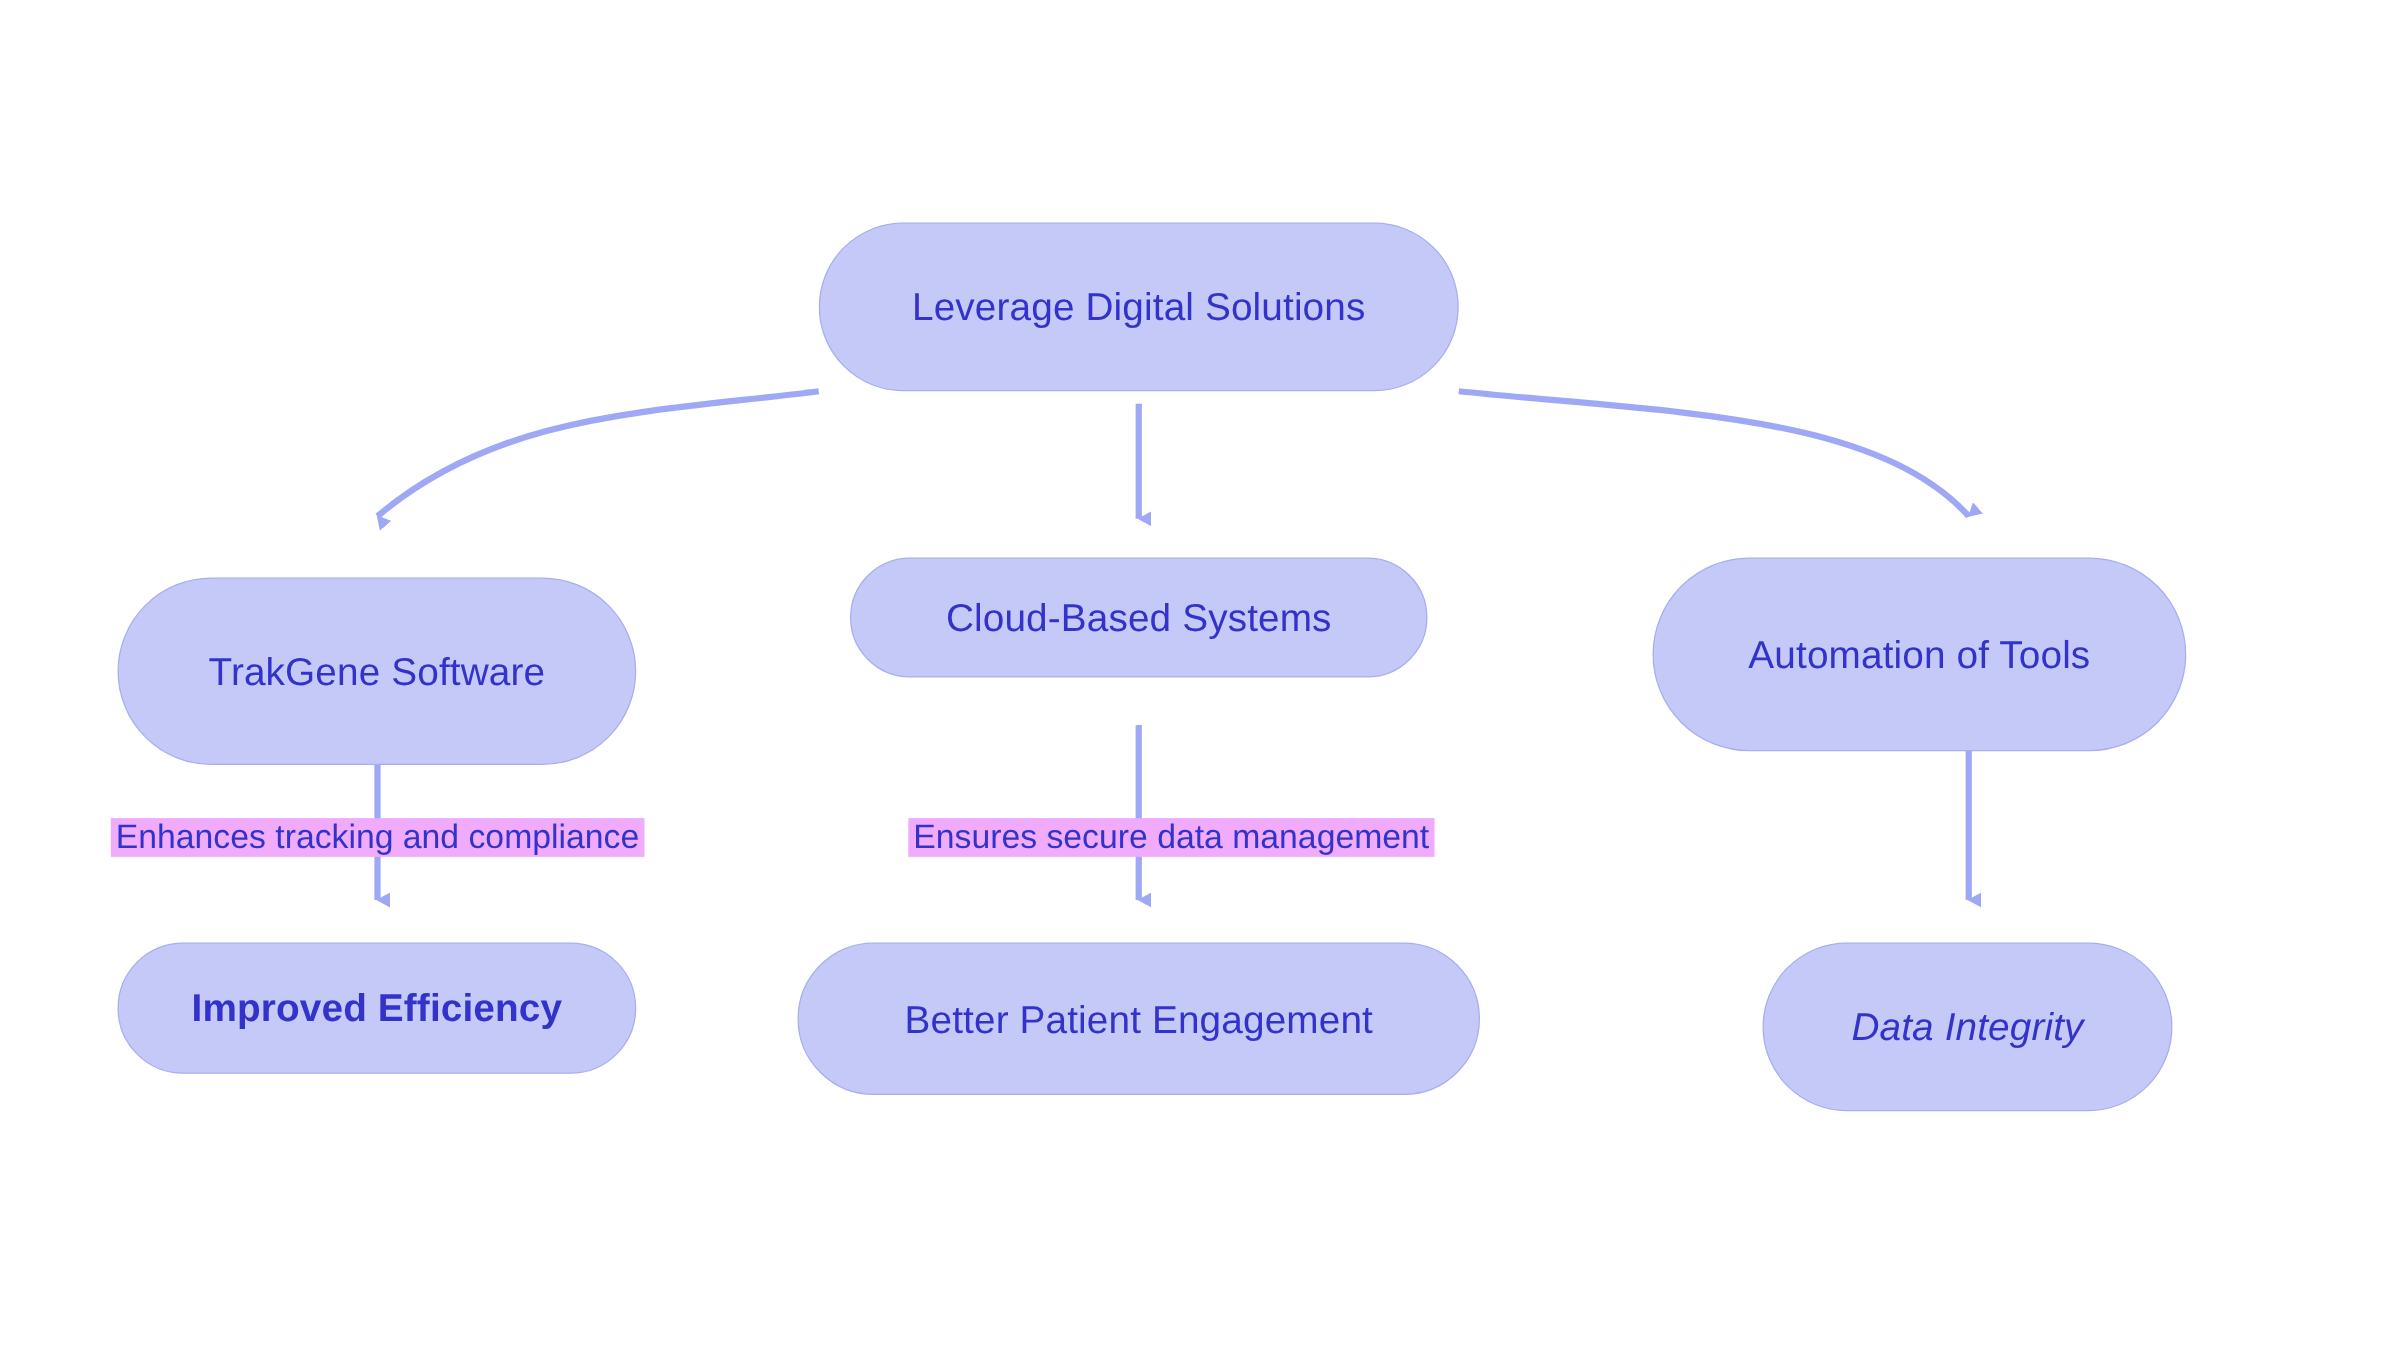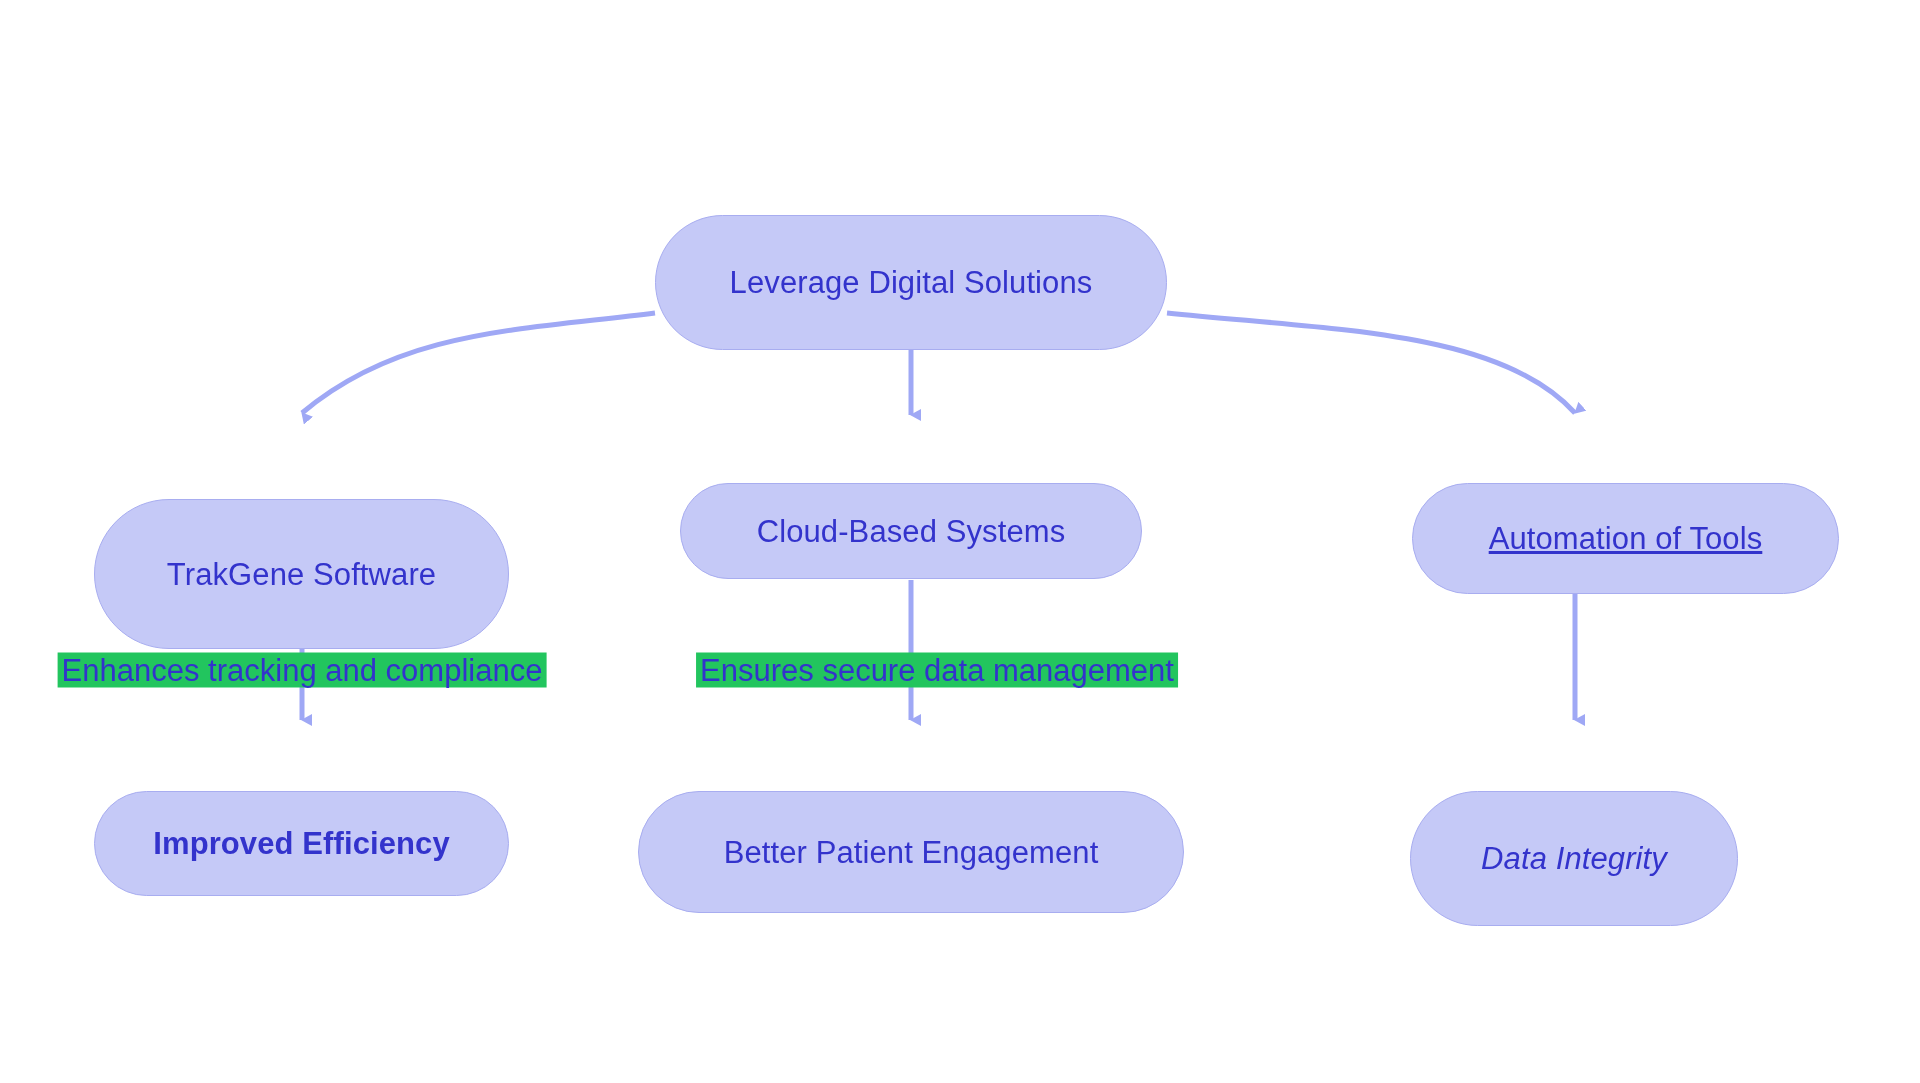--- a/index.html
+++ b/index.html
@@ -32,33 +32,32 @@
     border: 1.6px solid #a8adf0;
     border-radius: 999px;
     display: flex;
     align-items: center;
     justify-content: center;
     color: #3333cc;
     font-size: 31px;
     font-weight: 400;
     letter-spacing: 0.1px;
     white-space: nowrap;
-    margin-top: 37px;
   }
   .node-label {
     color: #3333cc;
     line-height: 1;
   }
   .edge-label {
     position: absolute;
     color: #3333cc;
-    font-size: 31px;
+    font-size: 27px;
     white-space: nowrap;
     line-height: 1;
-    background: #22c55e;
+    background: #f0abfc;
     padding: 2px 4px;
     transform: translate(-50%, -50%);
   }
 </style>
 </head>
 <body>
 
 <div id="canvas">
 
   <svg id="edges" viewBox="0 0 1920 1083" xmlns="http://www.w3.org/2000/svg">
@@ -86,21 +85,21 @@
   </div>
 
   <div class="node" style="left:94px; top:462px; width:415px; height:150px;">
     <span class="node-label">TrakGene Software</span>
   </div>
 
   <div class="node" style="left:680px; top:446px; width:462px; height:96px;">
     <span class="node-label">Cloud-Based Systems</span>
   </div>
 
-  <div class="node" style="left:1412px; top:446px; width:427px; height:111px;text-decoration:underline;">
+  <div class="node" style="left:1322px; top:446px; width:427px; height:155px;">
     <span class="node-label">Automation of Tools</span>
   </div>
 
   <div class="node" style="left:94px; top:754px; width:415px; height:105px;font-weight:bold;">
     <span class="node-label">Improved Efficiency</span>
   </div>
 
   <div class="node" style="left:638px; top:754px; width:546px; height:122px;">
     <span class="node-label">Better Patient Engagement</span>
   </div>

